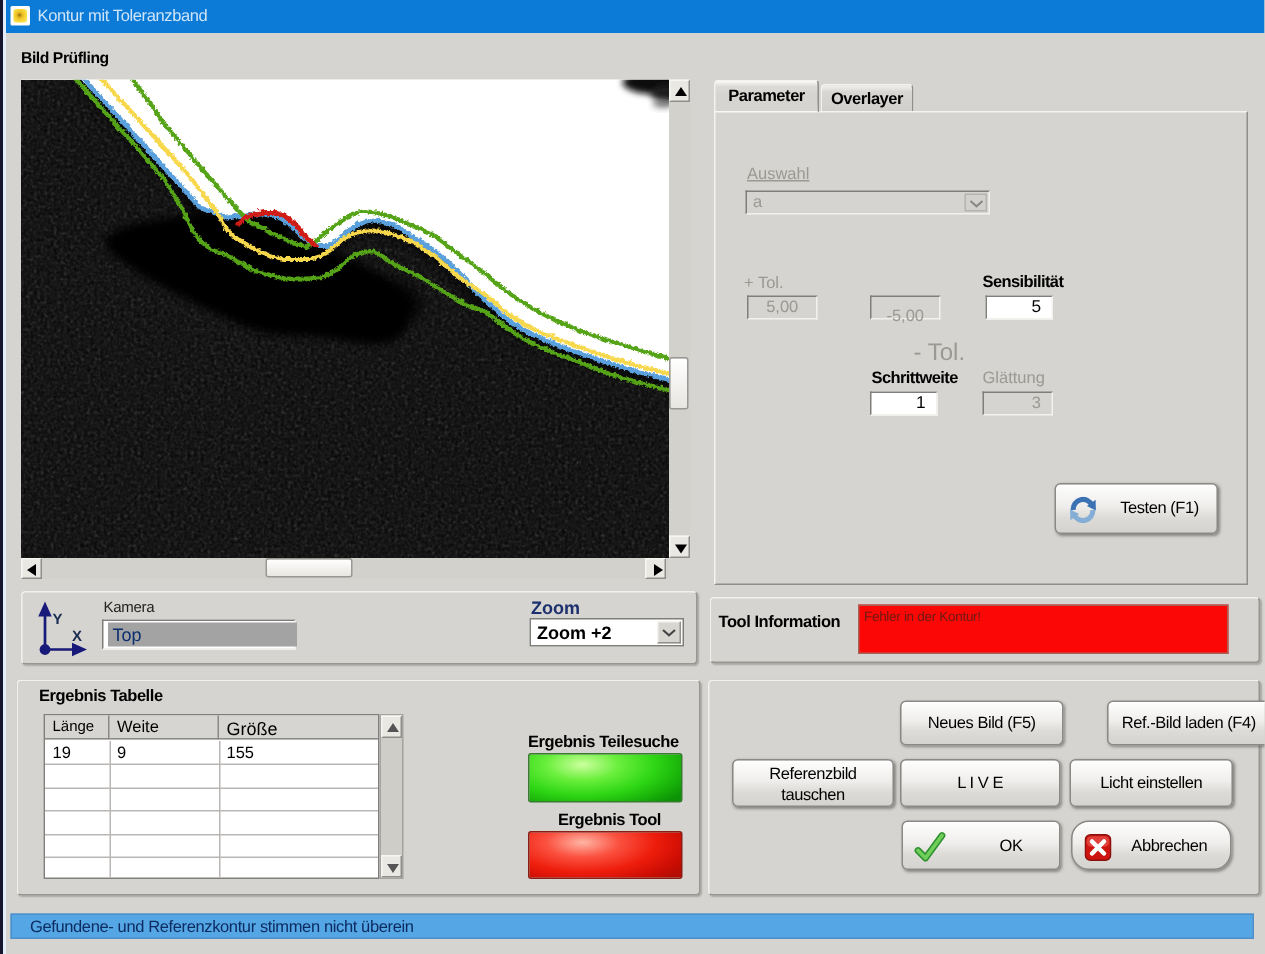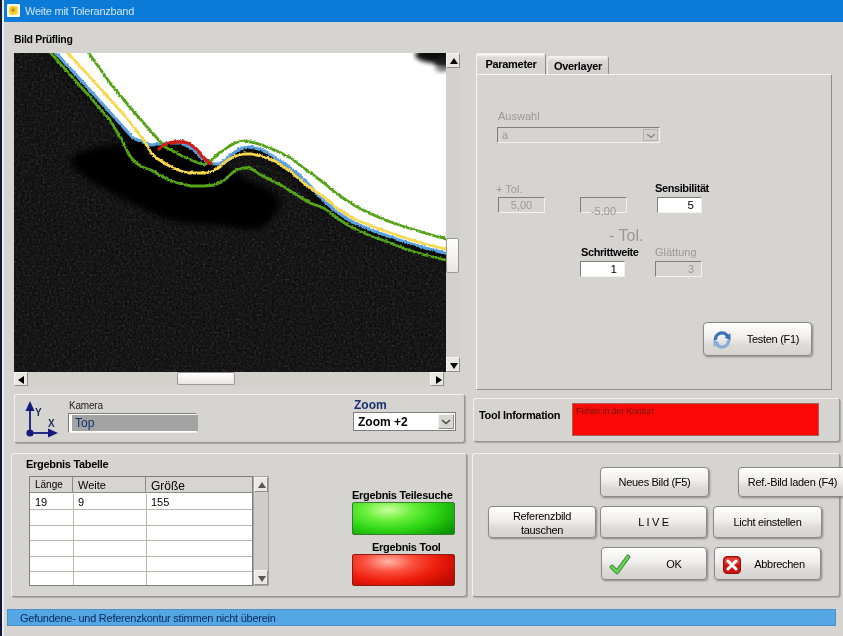--- a/index.html
+++ b/index.html
@@ -44,21 +44,21 @@
 
 #ind-green { left:352px; top:502px; width:103px; height:33px; border:1px solid #3a7a32; border-radius:2px; background:radial-gradient(ellipse 80% 110% at 35% 22%, #ccff9e 0%, #6aef3c 30%, #2ed614 60%, #16ad08 85%, #0c9205 100%); }
 #ind-red { left:352px; top:554px; width:103px; height:32px; border:1px solid #8a1d14; border-radius:2px; background:radial-gradient(ellipse 80% 110% at 35% 22%, #ffb5a5 0%, #fb5140 30%, #ee1d0c 60%, #cd0d04 85%, #b50c03 100%); }
 
 #status { left:7px; top:609px; width:829px; height:17px; background:#55a6e4; border:1px solid #4d90c8; font-size:11px; letter-spacing:-0.25px; color:#0c2c62; padding:2px 0 0 12px; }
 </style>
 </head>
 <body>
 <div class="abs" id="titlebar"></div>
 <div class="abs" id="titleicon"></div>
-<div class="abs" id="titletext">Weite mit Toleranzband</div>
+<div class="abs" id="titletext">Kontur mit Toleranzband</div>
 <div class="abs" id="ledge1"></div>
 <div class="abs" id="ledge2"></div>
 <div class="abs" id="lbl-bild">Bild Prüfling</div>
 
 <div class="abs" id="imgarea">
 <svg width="432" height="319" viewBox="0 0 432 319">
   <defs>
     <filter id="grain" x="0" y="0" width="100%" height="100%">
       <feTurbulence type="fractalNoise" baseFrequency="0.45" numOctaves="2" seed="7" stitchTiles="stitch"></feTurbulence>
       <feColorMatrix type="saturate" values="0"></feColorMatrix>
@@ -153,21 +153,21 @@
 <div class="abs panel" id="pnl-tool"></div>
 <div class="abs b" style="left:479px;top:409px;font-size:11px;letter-spacing:-0.3px;">Tool Information</div>
 <div class="abs" style="left:572px;top:403px;width:247px;height:33px;background:#fb0806;border:1px solid #a96057;">
   <div style="position:absolute;left:3px;top:2px;font-size:9px;letter-spacing:-0.2px;color:#6b1a14;">Fehler in der Kontur!</div>
 </div>
 
 <div class="abs" id="tab2">Overlayer</div>
 <div class="abs" id="tabpage"></div>
 <div class="abs" id="tab1">Parameter</div>
 
-<div class="abs" style="left:498px;top:110px;font-size:11px;color:#9a9994;">Auswahl</div>
+<div class="abs" style="left:498px;top:110px;font-size:11px;color:#9a9994;text-decoration:underline;">Auswahl</div>
 <div class="abs sunken dis" style="left:497px;top:127px;width:163px;height:16px;">
   <div style="position:absolute;left:4px;top:1px;font-size:11px;">a</div>
   <div style="position:absolute;right:1px;top:1px;width:15px;height:12px;background:#d2d1cd;border:1px solid #b5b4b0;">
     <svg width="10" height="6" style="position:absolute;left:2px;top:3px;">
         <path d="M1 1 L5 4.5 L9 1" stroke="#8a8985" stroke-width="1.4" fill="none"></path>
       </svg>
   </div>
 </div>
 <div class="abs" style="left:496px;top:183px;font-size:11px;color:#9a9994;">+ Tol.</div>
 <div class="abs sunken dis" style="left:498px;top:197px;width:47px;height:16px;font-size:11px;text-align:center;padding-top:1px;">5,00</div>
@@ -234,21 +234,21 @@
 <div class="btn" style="left:488px;top:506px;width:108px;height:32px;padding-top:2px;line-height:14px;">Referenzbild<br>tauschen</div>
 <div class="btn" style="left:600px;top:506px;width:107px;height:32px;padding-top:9px;">L I V E</div>
 <div class="btn" style="left:713px;top:506px;width:109px;height:32px;padding-top:9px;">Licht einstellen</div>
 <div class="btn" style="left:601px;top:547px;width:106px;height:33px;">
   <svg width="22" height="22" style="position:absolute;left:7px;top:6px;" viewBox="0 0 22 22">
     <path d="M3 13 L8 18 L19 3" stroke="#2f8f2f" stroke-width="4.5" fill="none" stroke-linecap="round" stroke-linejoin="round"></path>
     <path d="M3 13 L8 18 L19 3" stroke="#6ecf5a" stroke-width="2.5" fill="none" stroke-linecap="round" stroke-linejoin="round"></path>
   </svg>
   <div style="position:absolute;left:0;top:10px;width:100%;padding-left:40px;">OK</div>
 </div>
-<div class="btn" style="left:714px;top:547px;width:107px;height:33px;">
+<div class="btn" style="left:714px;top:547px;width:107px;height:33px;border-radius:12px;">
   <svg width="18" height="18" style="position:absolute;left:8px;top:8px;" viewBox="0 0 18 18">
     <rect x="0.5" y="0.5" width="17" height="17" rx="3.5" fill="#cc1510" stroke="#8c100c"></rect>
     <rect x="1.5" y="1.5" width="15" height="7" rx="3" fill="#e0403a"></rect>
     <path d="M5 5 L13 13 M13 5 L5 13" stroke="#fff" stroke-width="3" stroke-linecap="round"></path>
   </svg>
   <div style="position:absolute;left:0;top:10px;width:100%;padding-left:24px;">Abbrechen</div>
 </div>
 
 <div class="abs" id="status">Gefundene- und Referenzkontur stimmen nicht überein</div>
 

